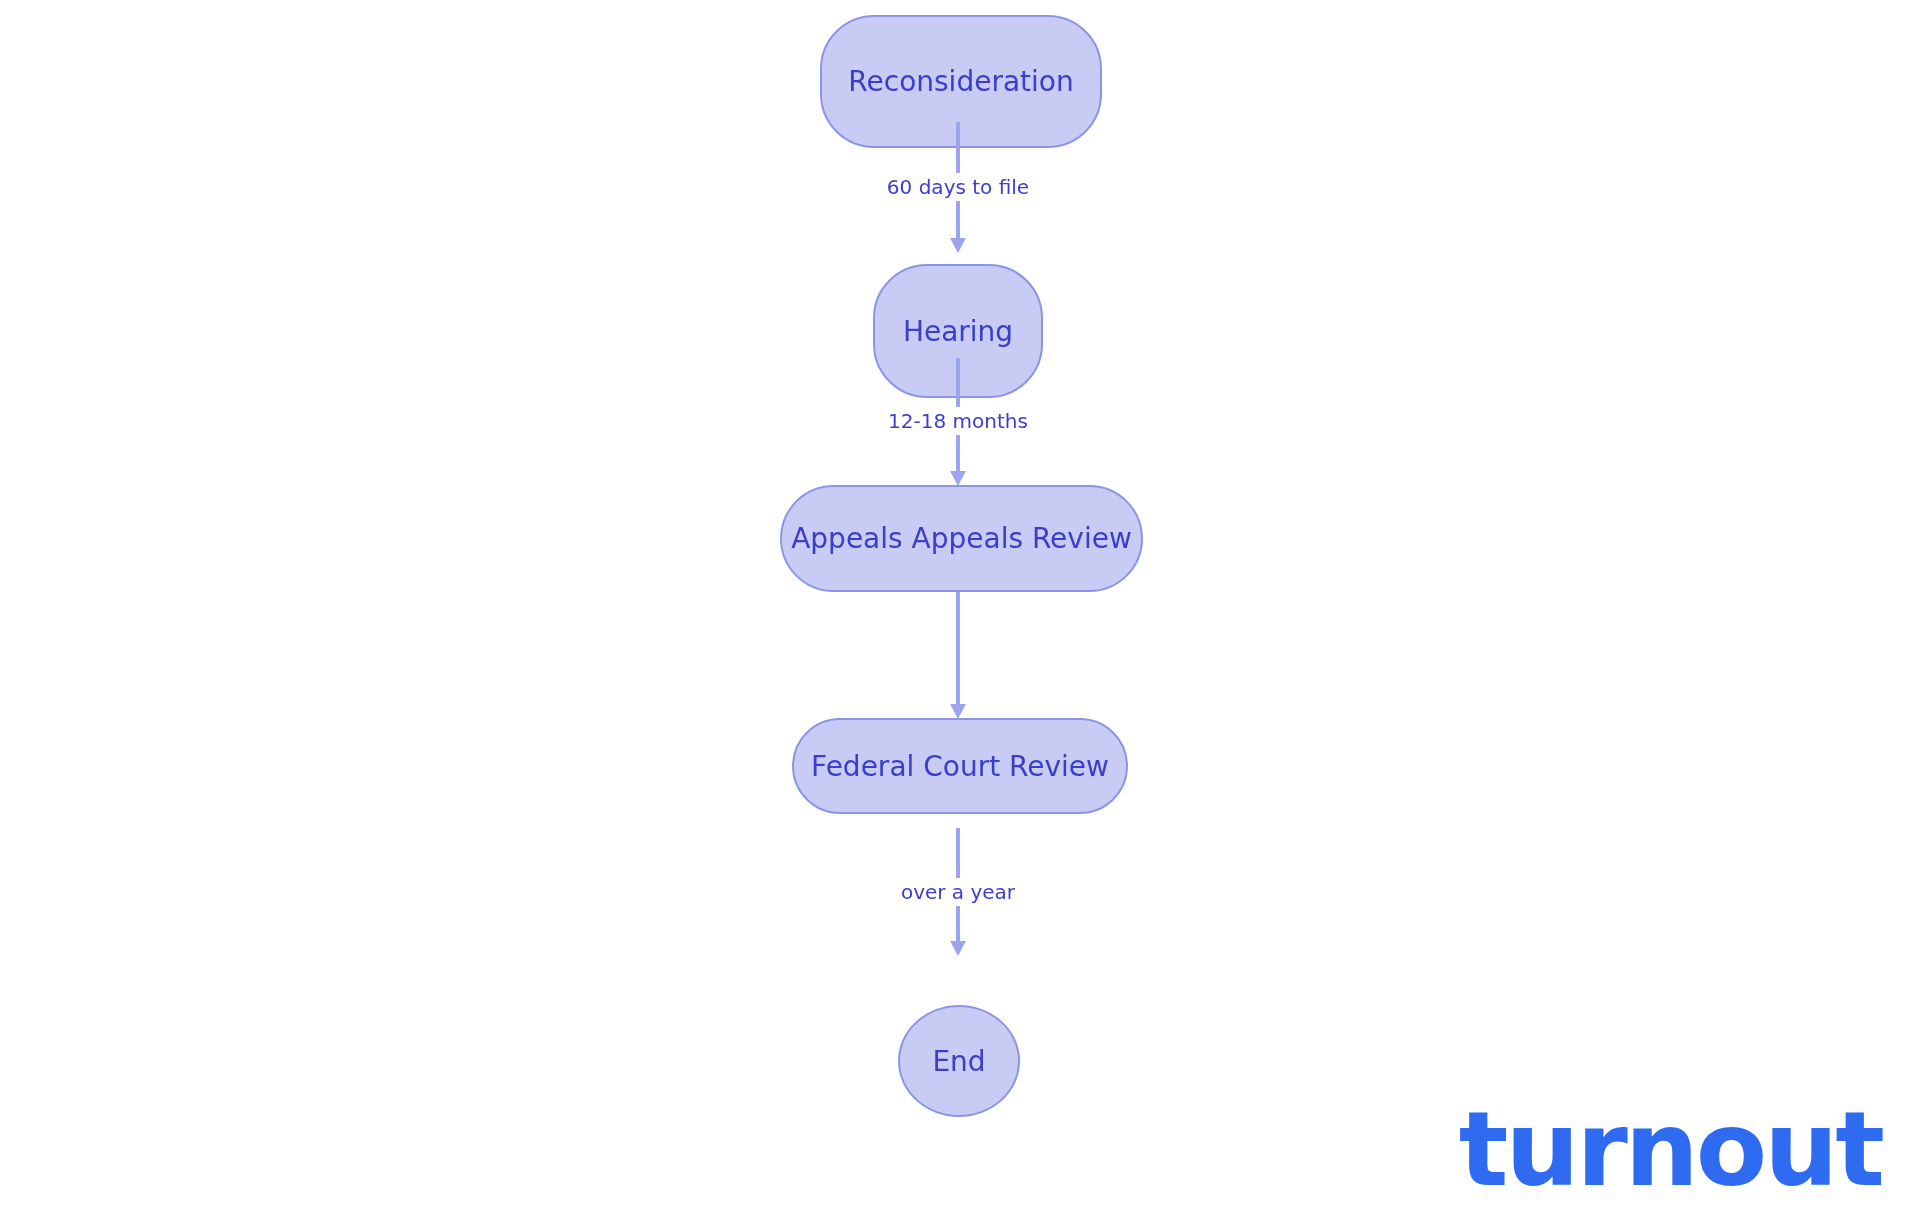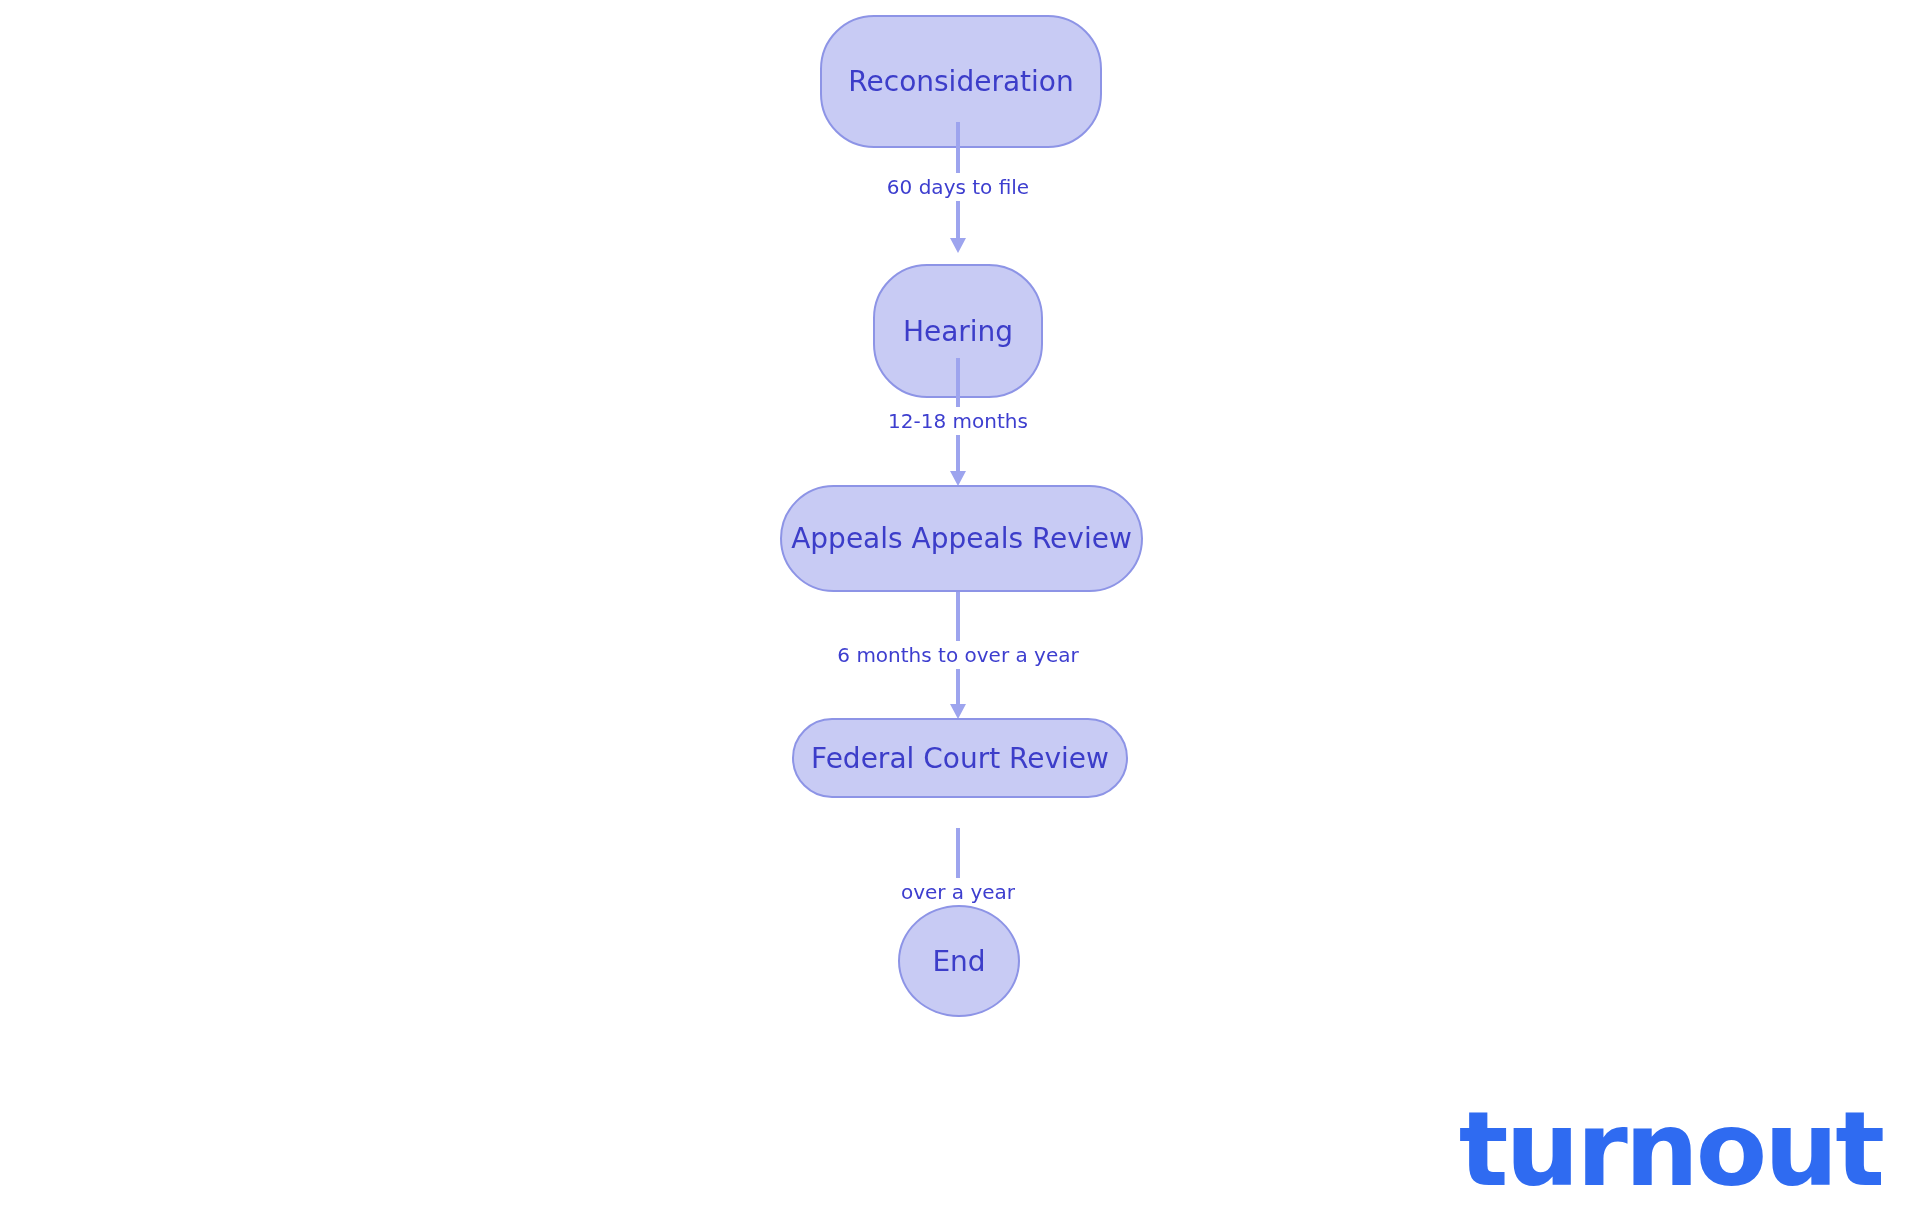--- a/index.html
+++ b/index.html
@@ -24,22 +24,22 @@
     border:2px solid var(--node-border);
     color:var(--node-text);
     display:flex;align-items:center;justify-content:center;
     font-size:28px;
     text-align:center;
     border-radius:54px;
   }
   .node-reconsideration{left:820px;top:15px;width:282px;height:133px;}
   .node-hearing{left:873px;top:264px;width:170px;height:134px;}
   .node-appeals{left:780px;top:485px;width:363px;height:107px;}
-  .node-federal{left:792px;top:718px;width:336px;height:80px;}
-  .node-end{left:898px;top:905px;width:122px;height:112px;border-radius:50%;}
+  .node-federal{left:792px;top:718px;width:336px;height:96px;}
+  .node-end{left:898px;top:1005px;width:122px;height:112px;border-radius:50%;}
 
   
   .edge-line{
     position:absolute;left:956px;width:4px;
     background:var(--edge-line);
   }
   .edge-line-1{top:122px;height:116px;}
   .edge-line-2{top:358px;height:113px;}
   .edge-line-3{top:592px;height:112px;}
   .edge-line-4{top:828px;height:113px;}
@@ -98,21 +98,20 @@
   <div class="edge-line edge-line-2"></div>
   <div class="edge-arrowhead edge-arrowhead-2"></div>
   <div class="edge-label edge-label-2">12-18 months</div>
 
   <div class="node node-appeals">
     <span>Appeals Appeals Review</span>
   </div>
 
   <div class="edge-line edge-line-3"></div>
   <div class="edge-arrowhead edge-arrowhead-3"></div>
-  <div class="edge-label edge-label-3">6 months to over a year</div>
 
   <div class="node node-federal">
     <span>Federal Court Review</span>
   </div>
 
   <div class="edge-line edge-line-4"></div>
   <div class="edge-arrowhead edge-arrowhead-4"></div>
   <div class="edge-label edge-label-4">over a year</div>
 
   <div class="node node-end">

